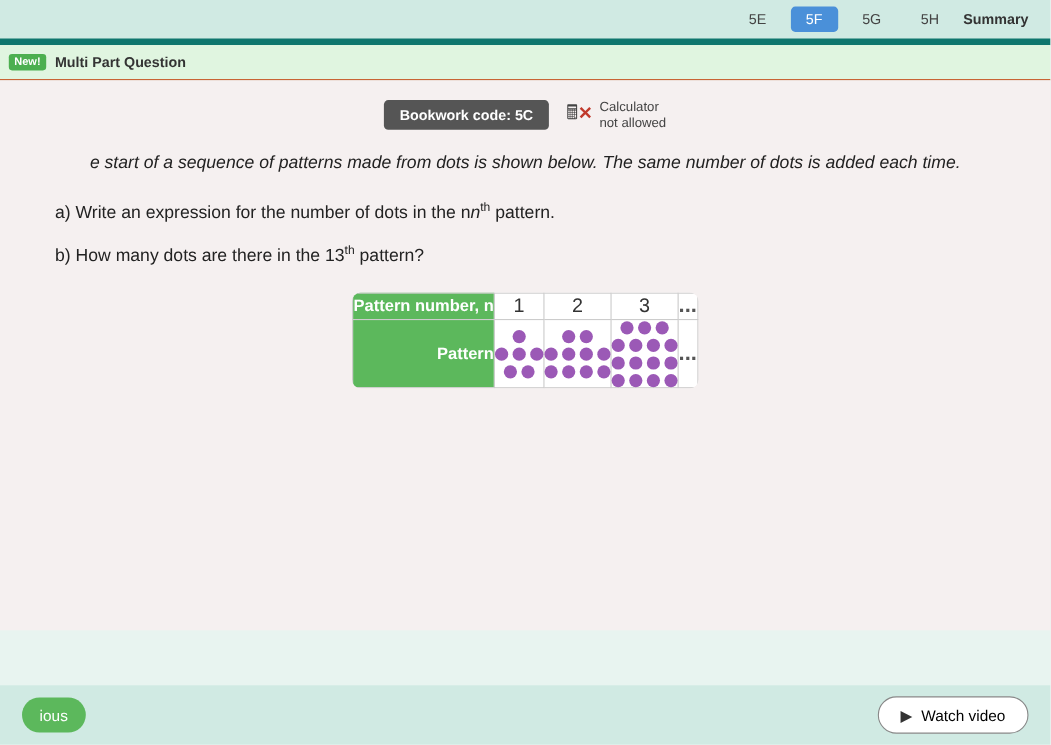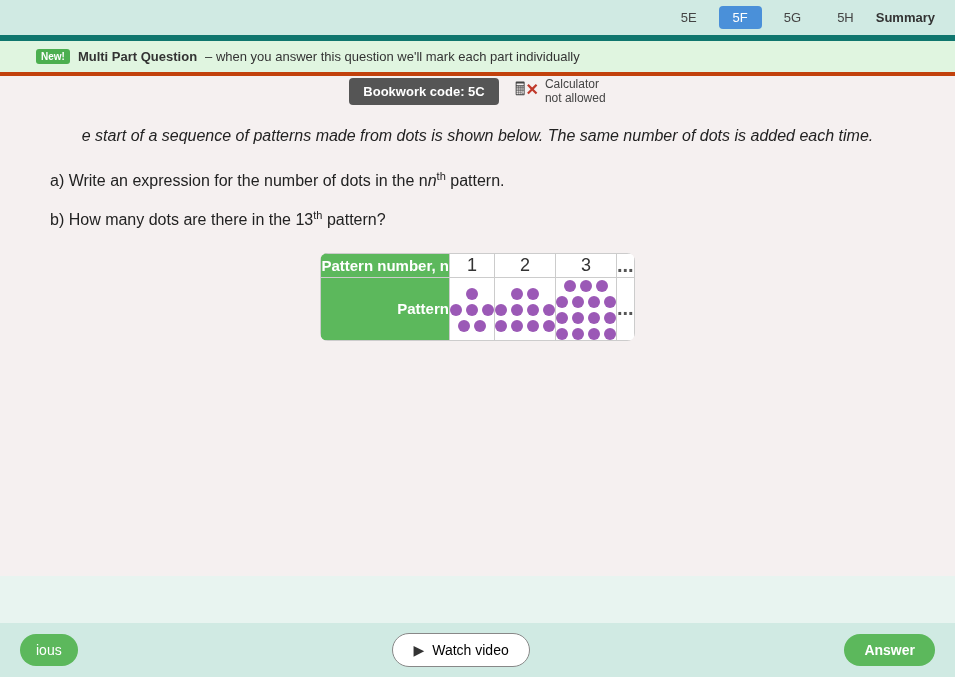--- a/index.html
+++ b/index.html
@@ -40,42 +40,42 @@
 
     .nav-summary {
       font-weight: bold;
       font-size: 13px;
       color: #333;
     }
 
     
     .banner {
       background: #e0f5e0;
-      padding: 8px 36px;
+      padding: 8px 8px;
       font-size: 13px;
       color: #333;
       display: flex;
       align-items: center;
       gap: 8px;
-      border-bottom: 4px solid #c2410c;
+      border-bottom: 1px solid #c2410c;
     }
 
     .new-badge {
       background: #4CAF50;
       color: white;
       font-size: 10px;
       font-weight: bold;
       padding: 2px 5px;
       border-radius: 3px;
     }
 
     
     .main {
       background: #f5f0f0;
-      padding: 0 30px;
+      padding: 16px 30px;
       min-height: 500px;
     }
 
     
     .bookwork-row {
       display: flex;
       align-items: center;
       gap: 16px;
       justify-content: center;
       margin-bottom: 18px;
@@ -261,21 +261,20 @@
   <span class="nav-tab">5E</span>
   <span class="nav-tab active">5F</span>
   <span class="nav-tab">5G</span>
   <span class="nav-tab">5H</span>
   <span class="nav-summary">Summary</span>
 </div>
 
 <div class="banner">
   <span class="new-badge">New!</span>
   <strong>Multi Part Question</strong>
-  <span>– when you answer this question we'll mark each part individually</span>
 </div>
 
 <div class="main">
 
   <div class="bookwork-row">
     <div class="bookwork-code">Bookwork code: 5C</div>
     <div class="calculator-info">
       <span class="calc-icon">🖩<span class="calc-x">✕</span></span>
       <div>
         <div>Calculator</div>
@@ -382,14 +381,13 @@
   </div>
 
 </div>
 
 <div class="bottom-bar">
   <button class="prev-btn">ious</button>
   <button class="watch-video-btn">
     <span class="video-icon">▶</span>
     <span>Watch video</span>
   </button>
-  <button class="answer-btn">Answer</button>
 </div>
 
 </body></html>

